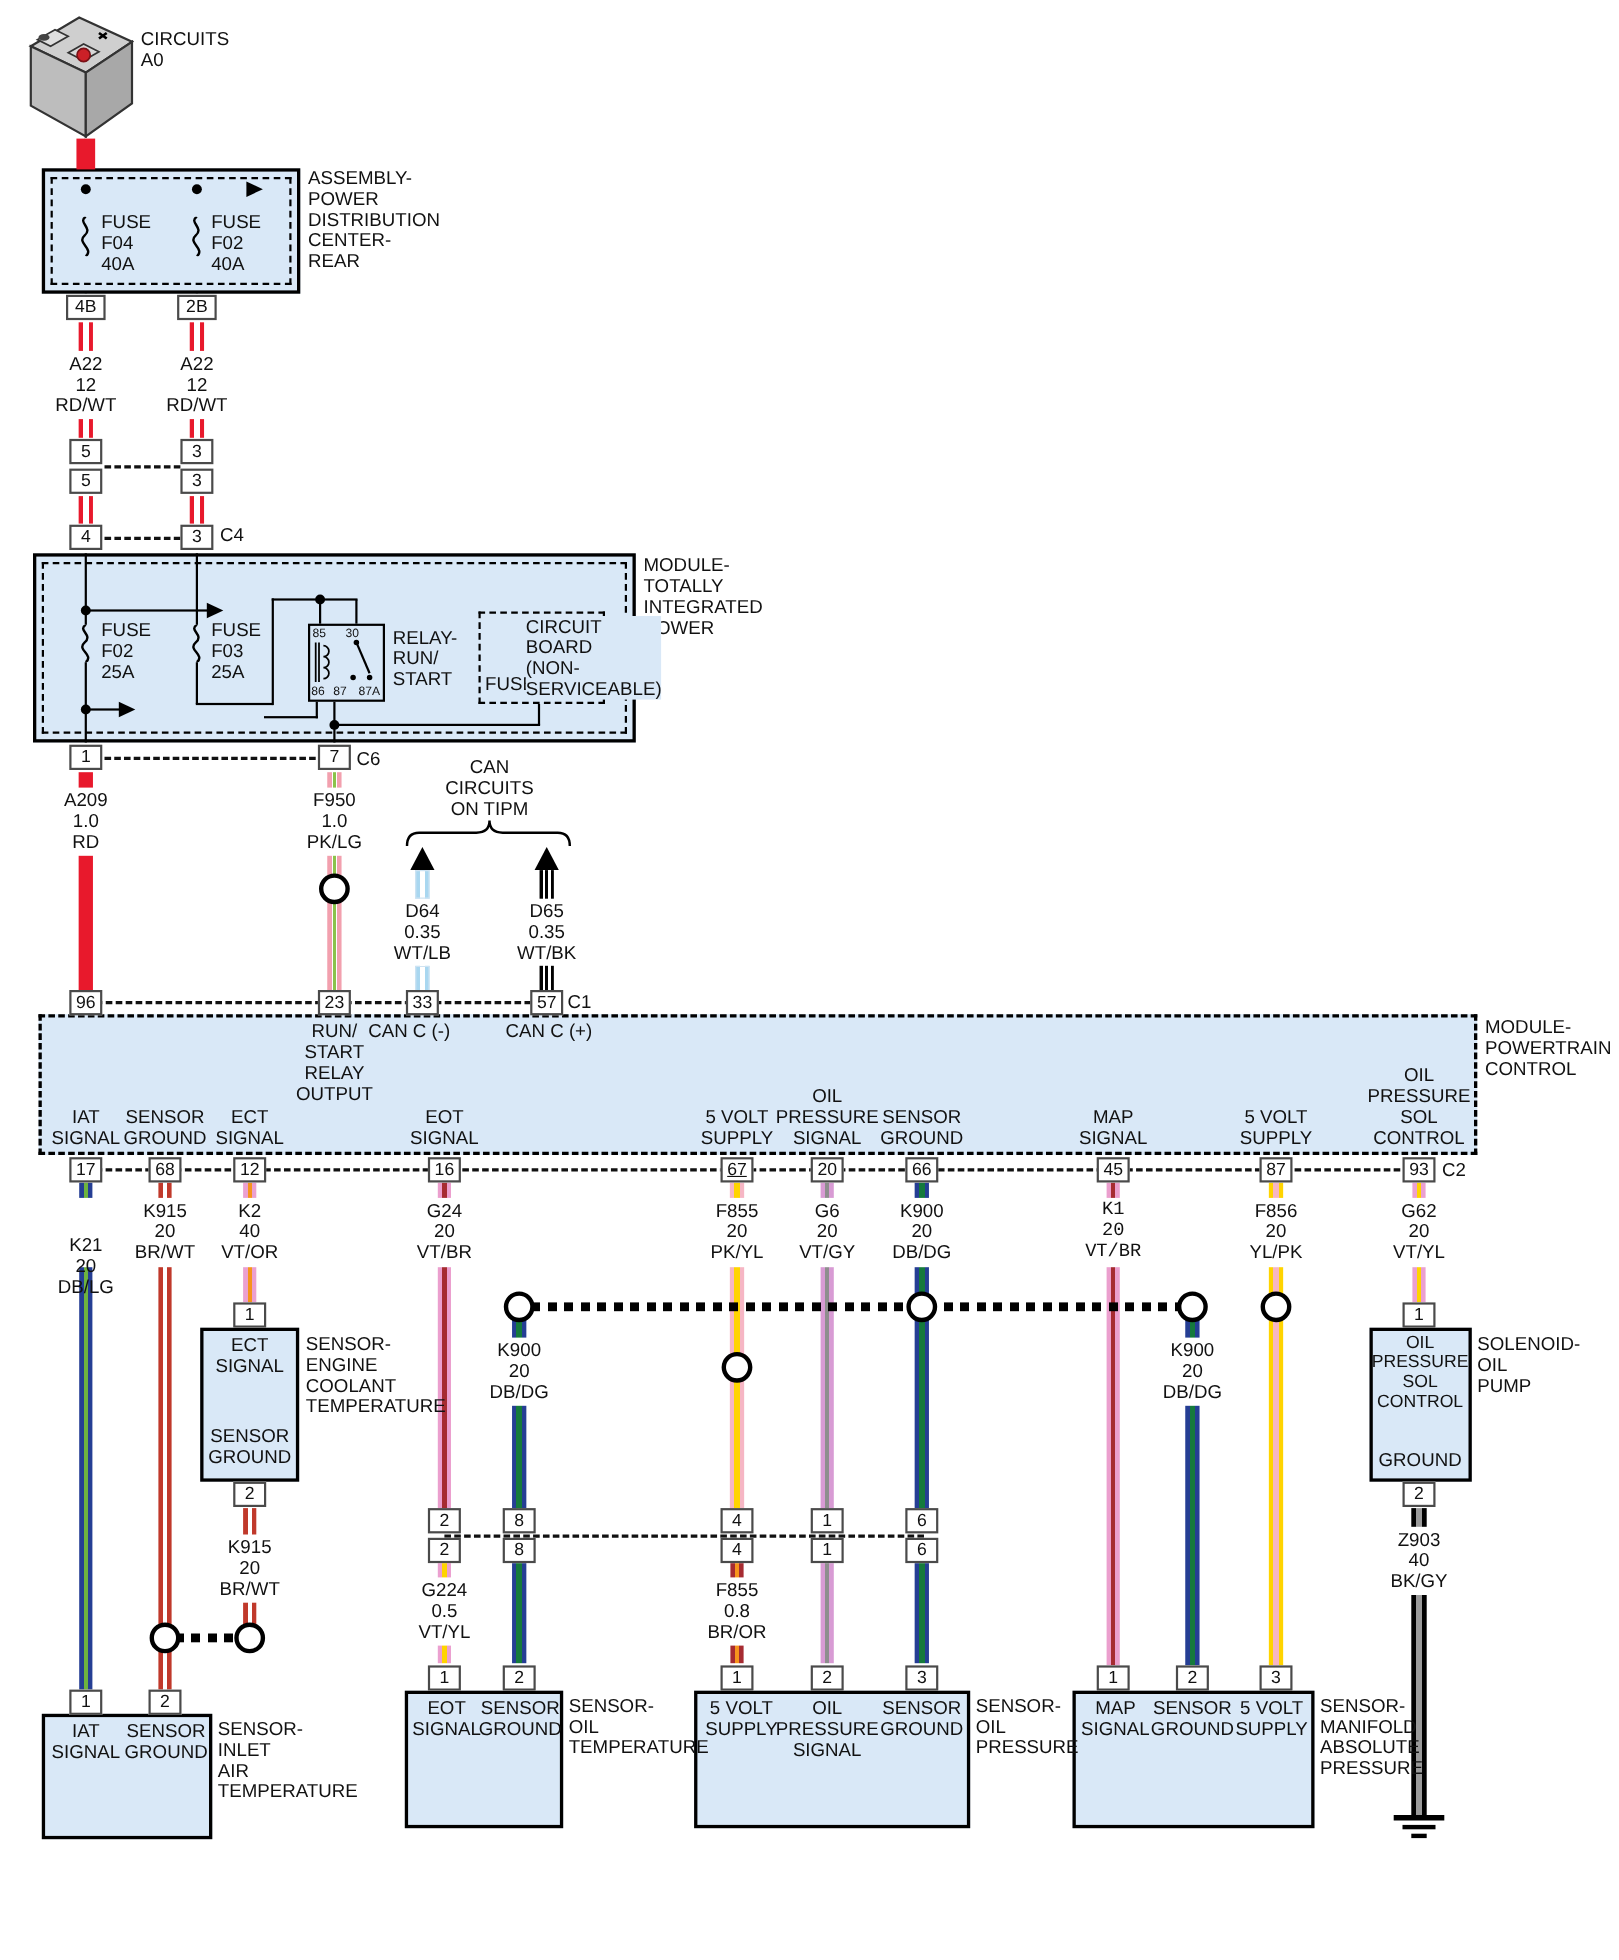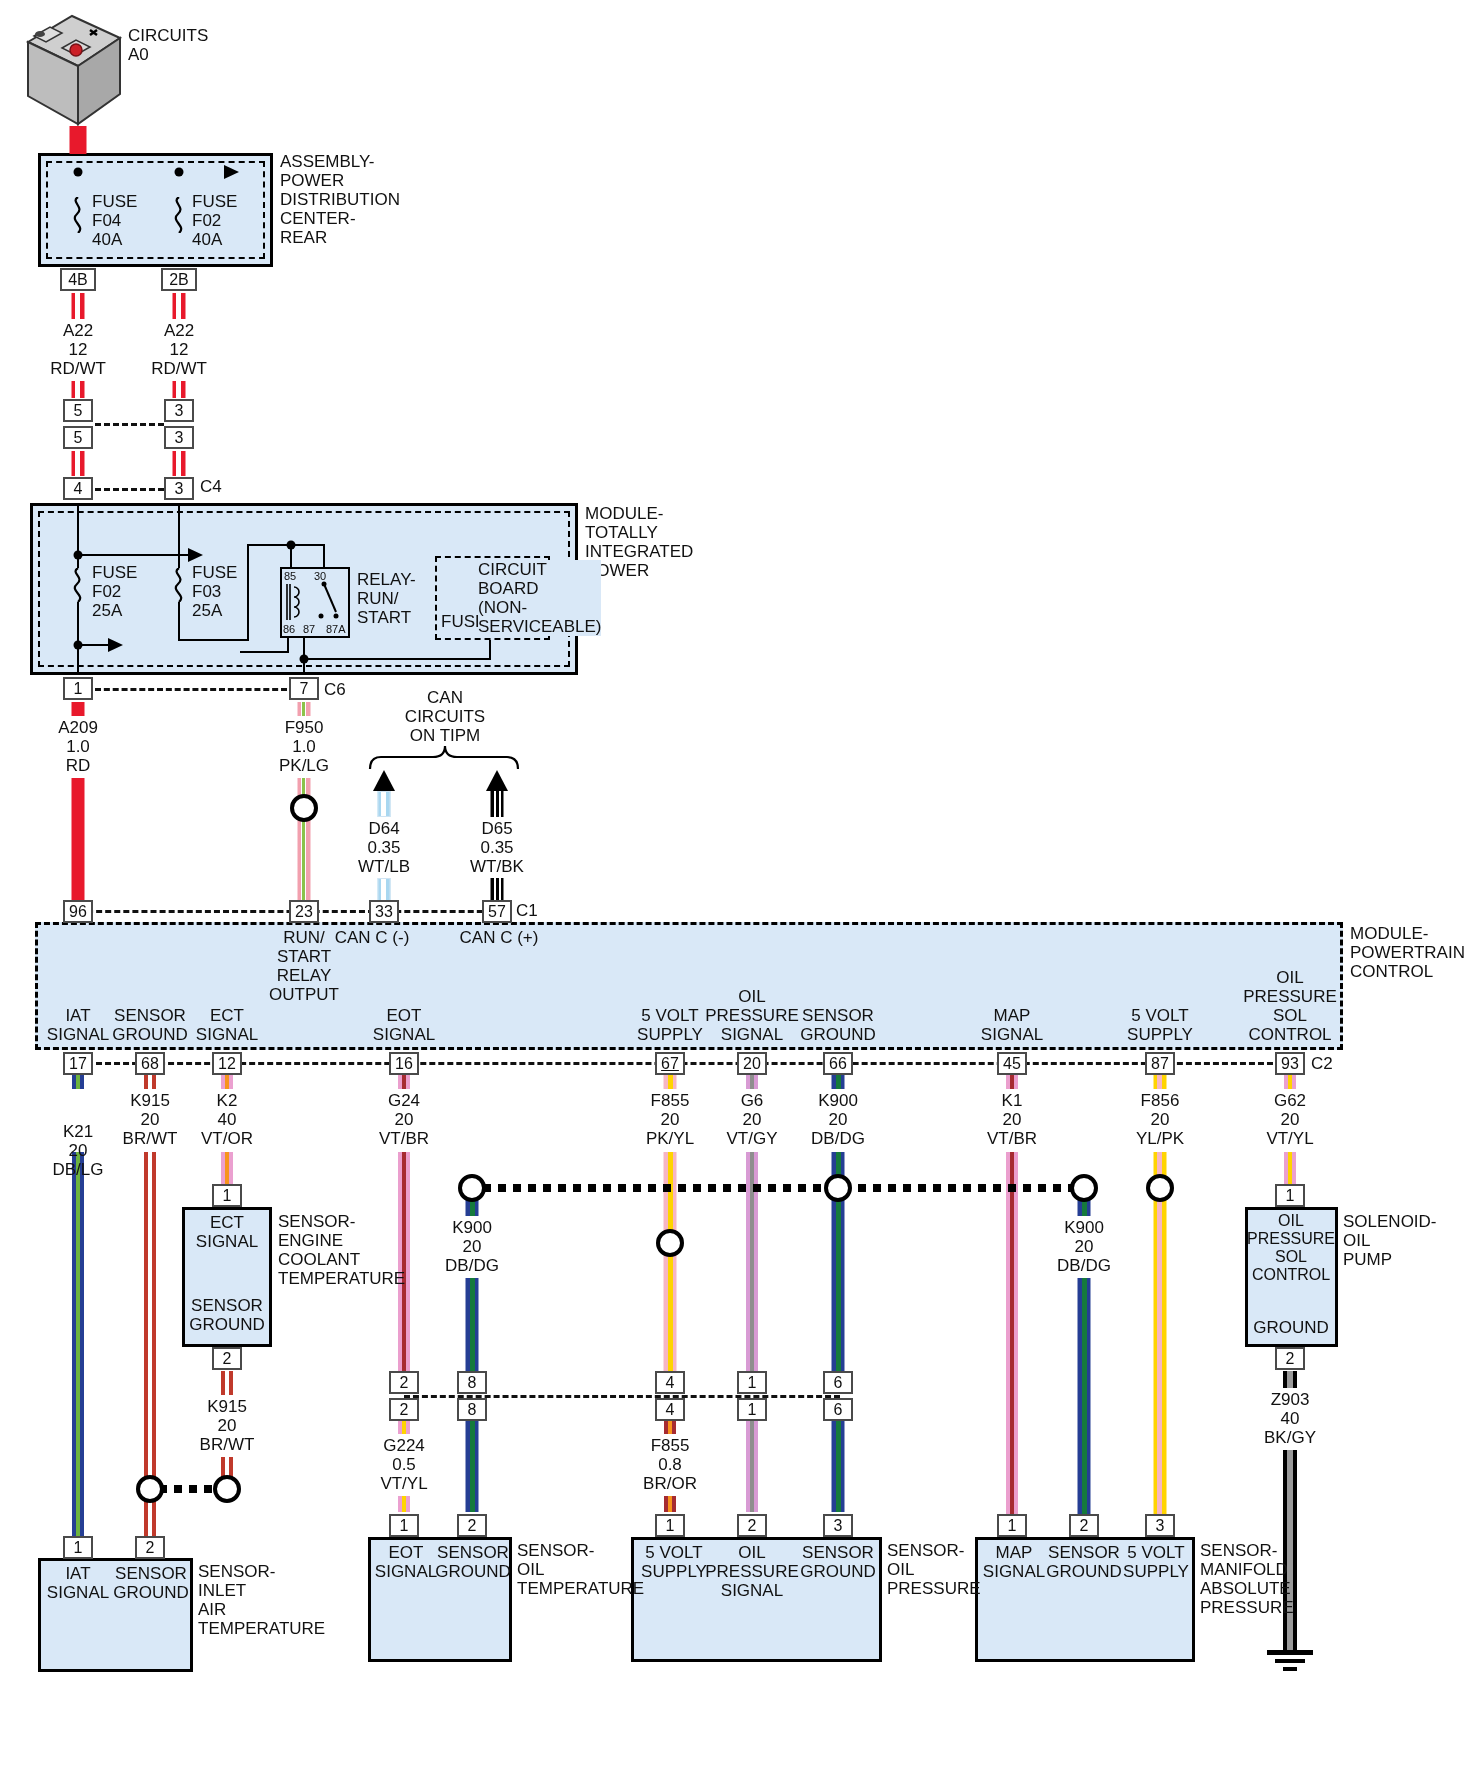--- a/index.html
+++ b/index.html
@@ -294,21 +294,21 @@
 VT/BR</div>
   <div class="lbl" style="left:670px;top:1091px;">F855
 20
 PK/YL</div>
   <div class="lbl" style="left:752px;top:1091px;">G6
 20
 VT/GY</div>
   <div class="lbl" style="left:838px;top:1091px;">K900
 20
 DB/DG</div>
-  <div class="lbl" style="left:1012px;top:1091px;">K1
+  <div class="lbl" style="left:1012px;top:1091px;font-family:Liberation Mono, monospace;">K1
 20
 VT/BR</div>
   <div class="lbl" style="left:1160px;top:1091px;">F856
 20
 YL/PK</div>
   <div class="lbl" style="left:1290px;top:1091px;">G62
 20
 VT/YL</div>
 
   <div class="wire w-dblg" style="left:78px;top:1152px;height:384px;"></div>

